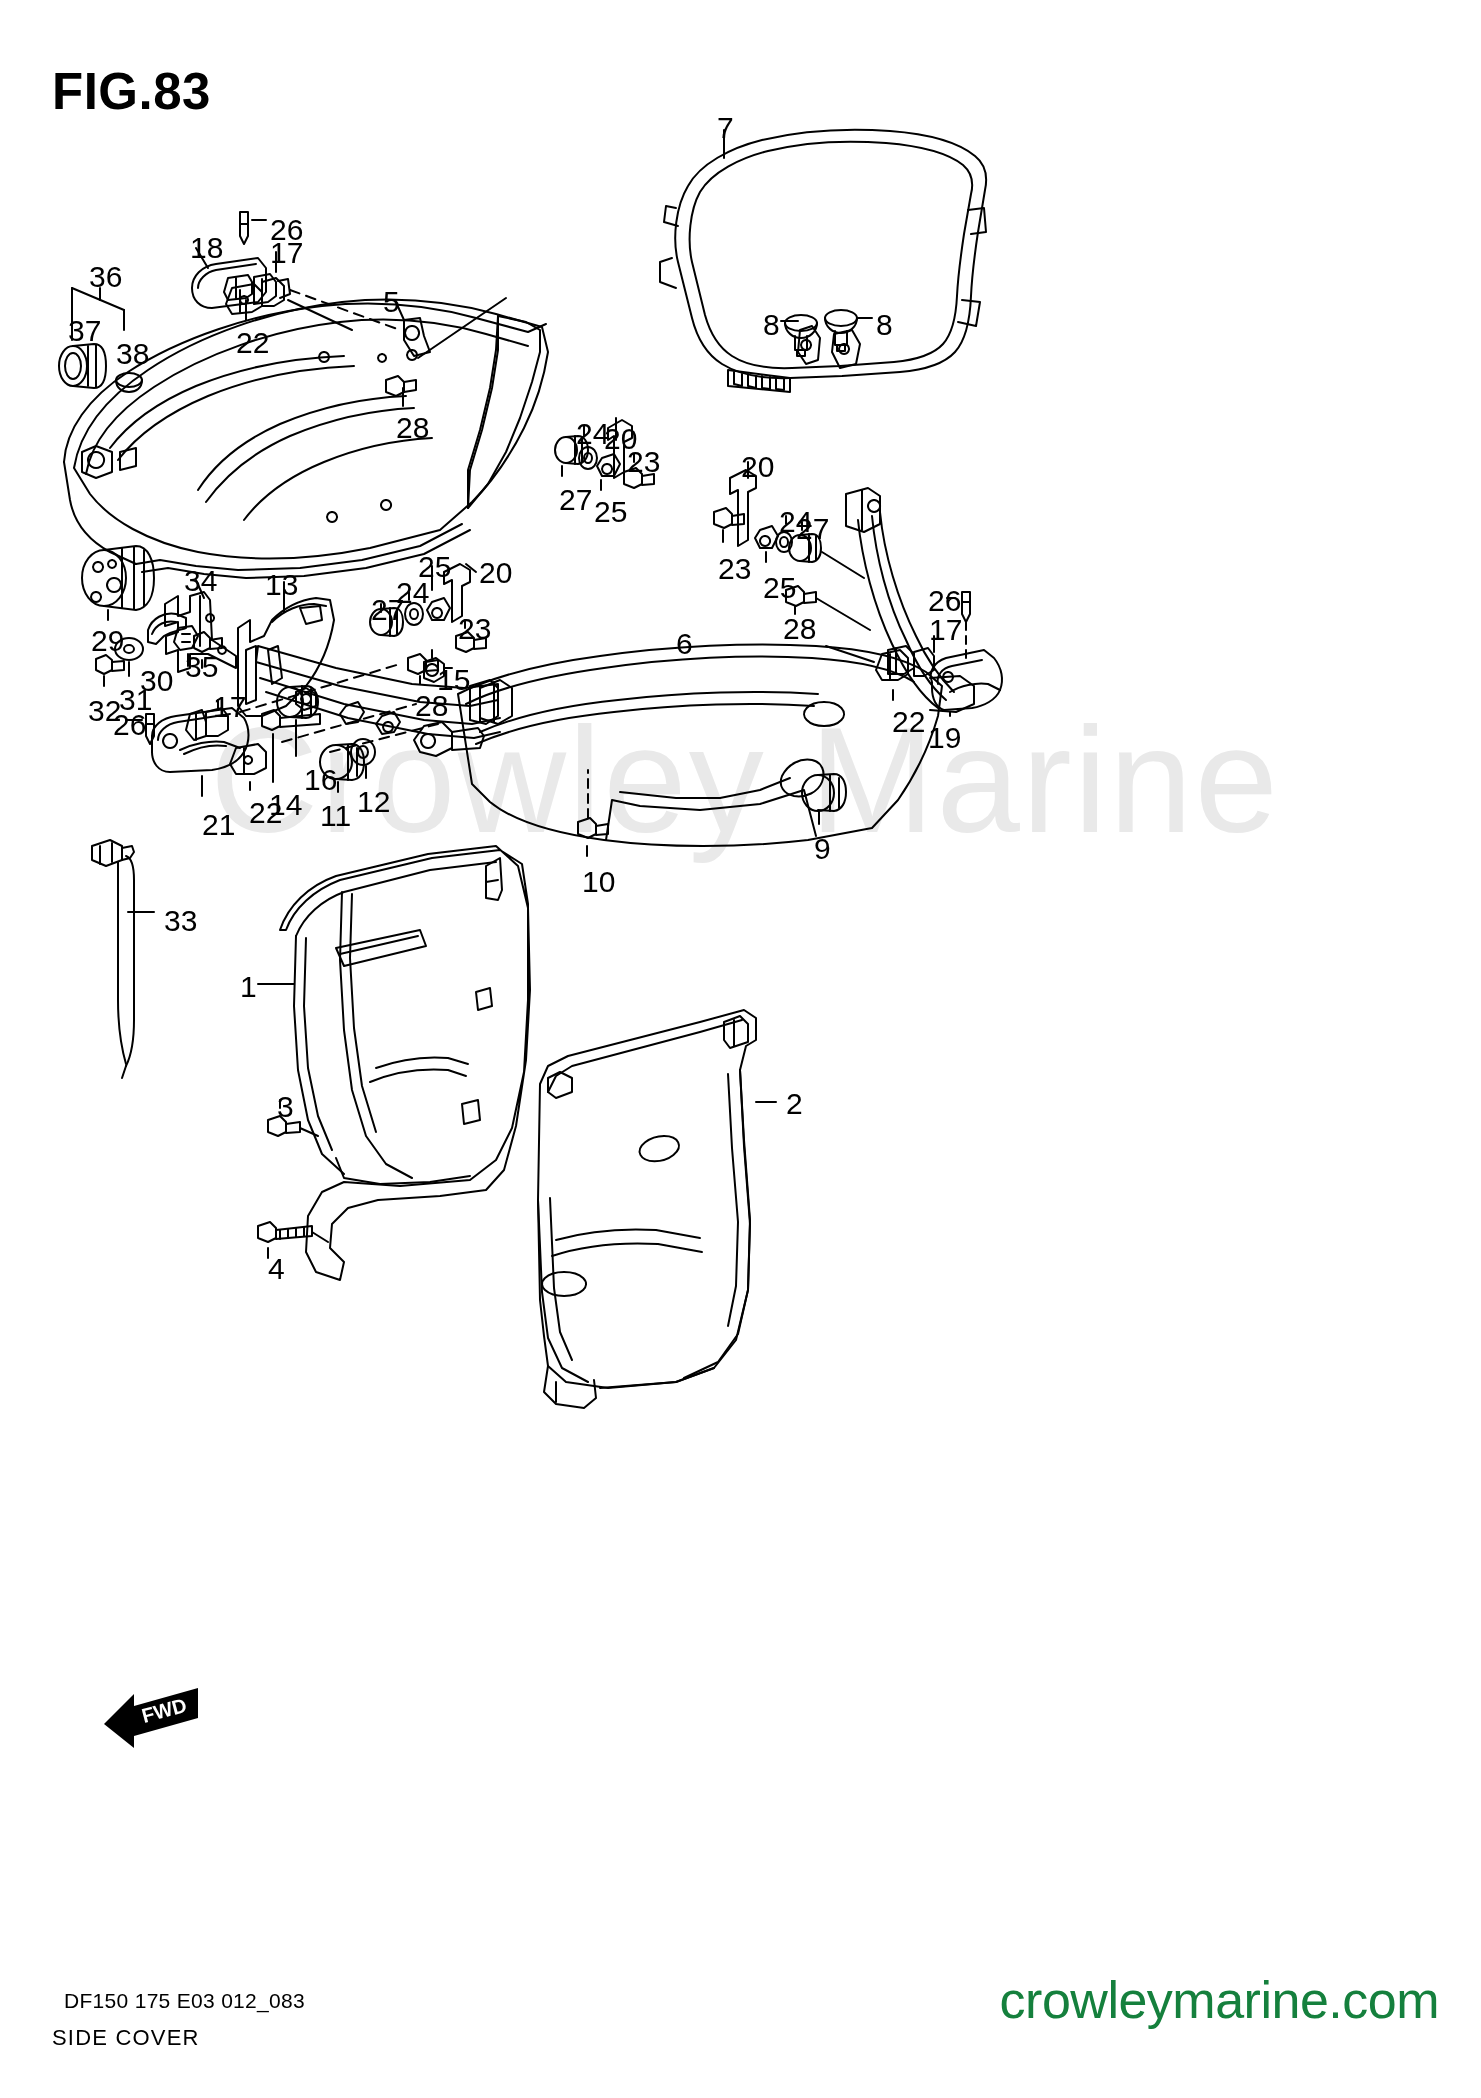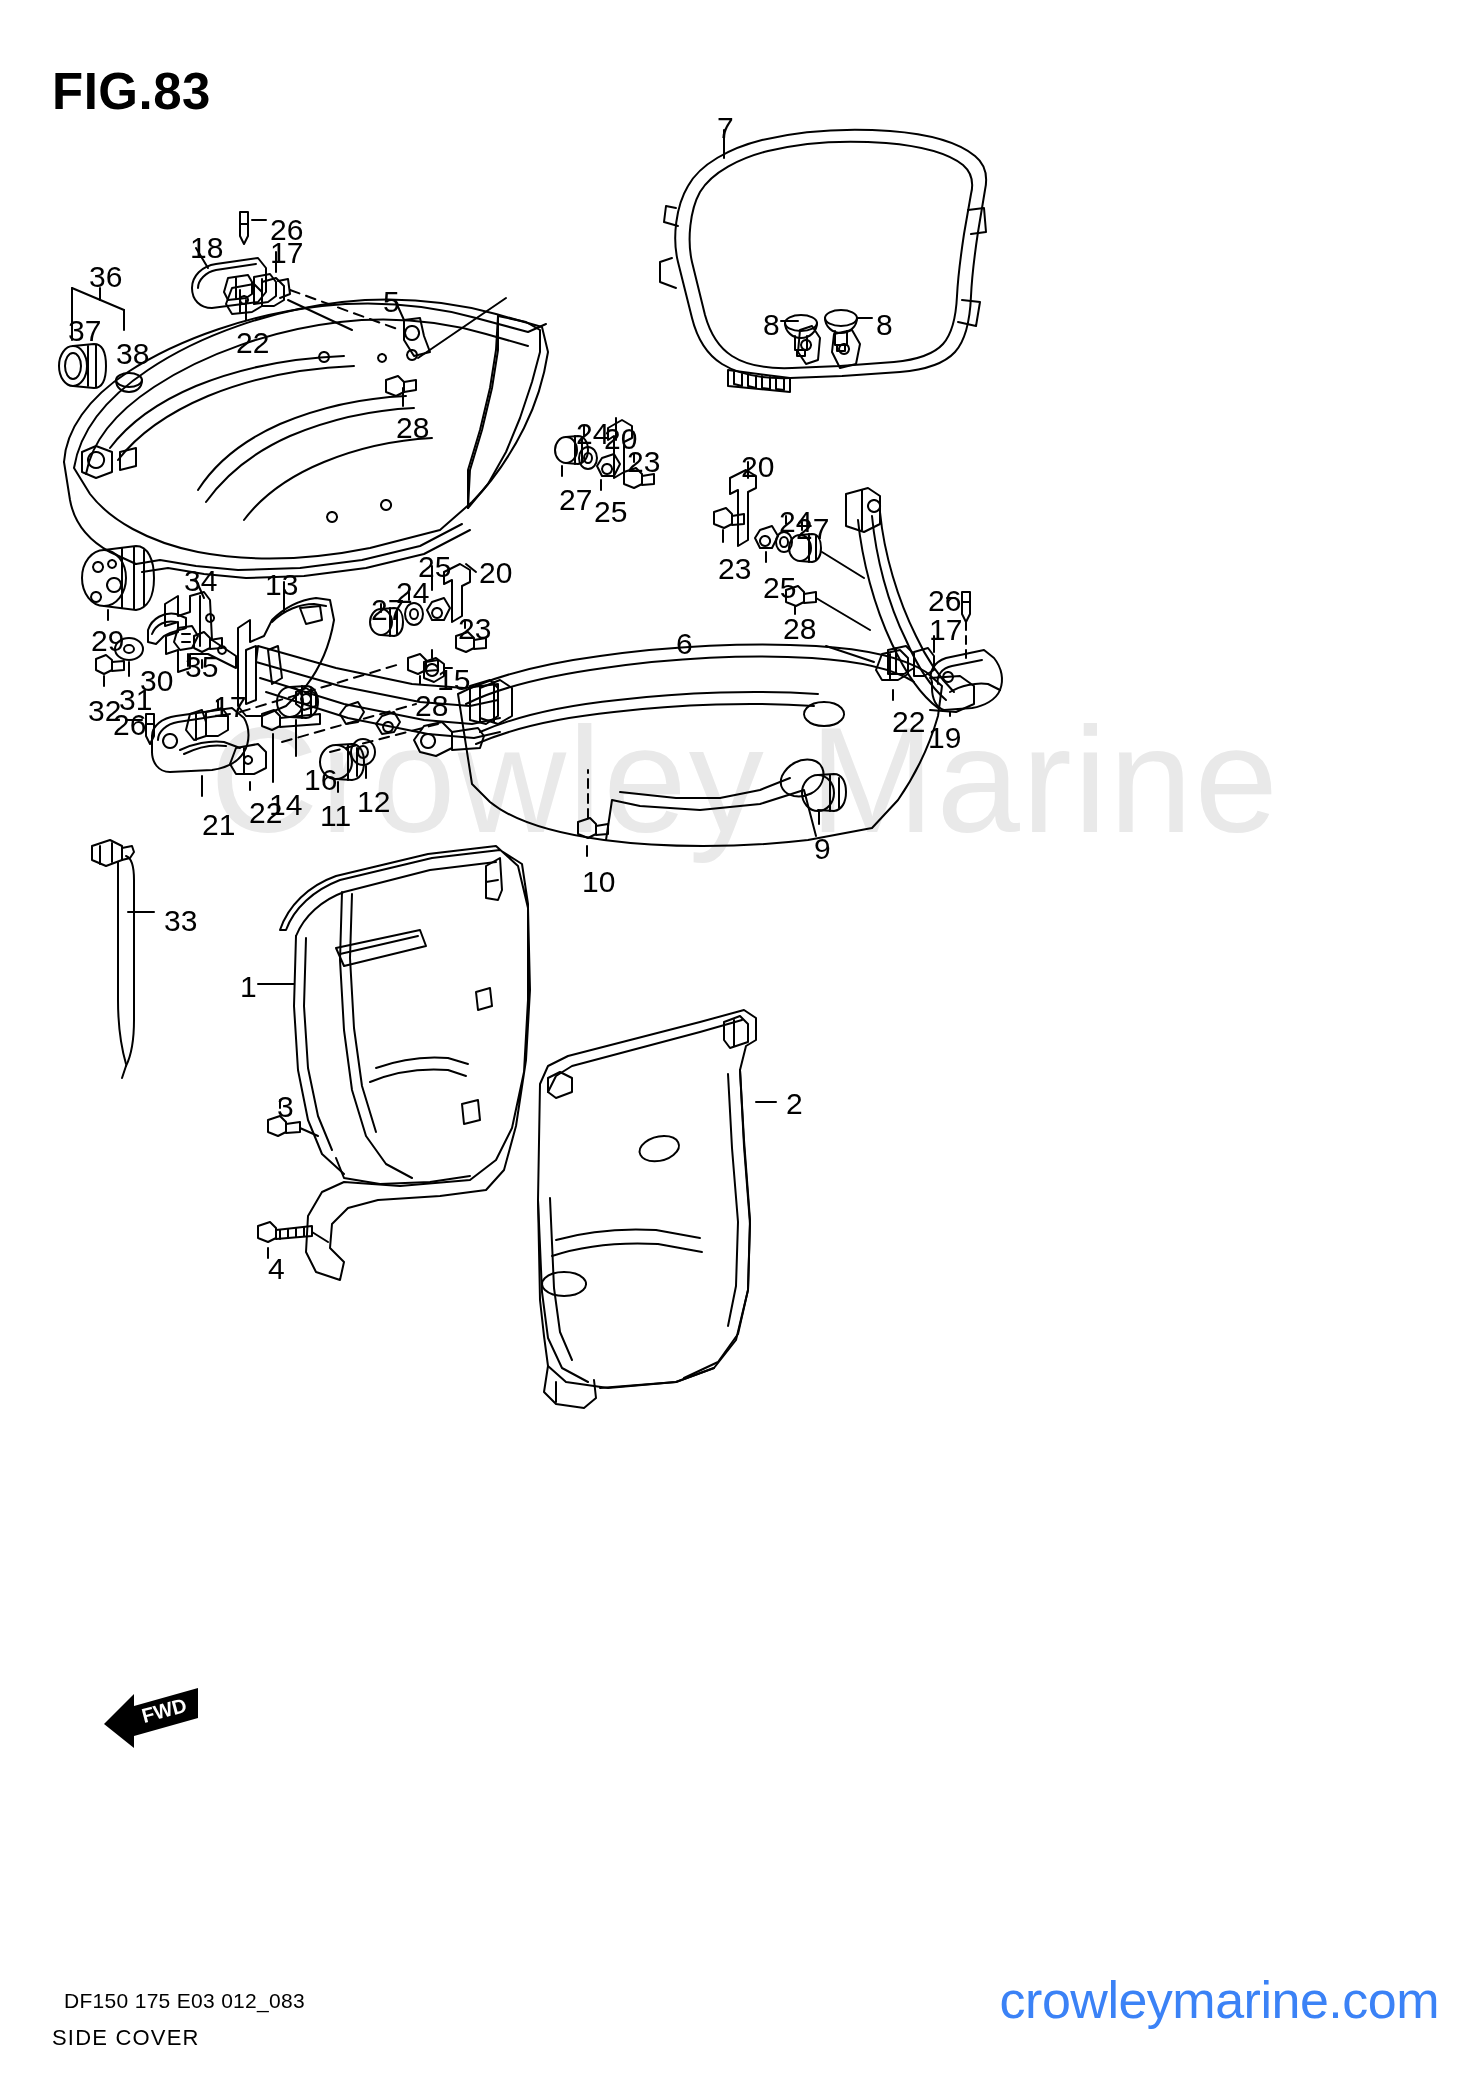--- a/index.html
+++ b/index.html
@@ -5,21 +5,21 @@
   html,body{margin:0;padding:0;background:#ffffff;}
   body{width:1481px;height:2098px;position:relative;overflow:hidden;
        font-family:"Liberation Sans", sans-serif;color:#000;}
   #sheet{position:absolute;left:0;top:0;width:1481px;height:2098px;background:#fff;}
 
   #fig-title{position:absolute;left:52px;top:66px;font-size:51px;font-weight:bold;
              letter-spacing:0.5px;line-height:1;}
 
   #footer-code{position:absolute;left:64px;top:1989px;font-size:21px;letter-spacing:.3px;}
   #footer-name{position:absolute;left:52px;top:2025px;font-size:22px;letter-spacing:1.2px;text-align:right;}
-  #brand{position:absolute;right:42px;top:1970px;font-size:52px;color:#3b82f6;letter-spacing:-.5px;}
+  #brand{position:absolute;right:42px;top:1970px;font-size:52px;color:#15803d;letter-spacing:-.5px;}
 
   #watermark{position:absolute;left:50px;top:690px;width:1390px;height:180px;
              font-size:150px;color:#e9e9e9;font-weight:400;letter-spacing:2px;
              display:flex;align-items:center;justify-content:center;
              user-select:none;pointer-events:none;}
 
   #artboard{position:absolute;left:0;top:0;width:1481px;height:2098px;}
   #artboard svg{position:absolute;left:0;top:0;}
 
   .callout{position:absolute;font-size:30px;line-height:1;white-space:nowrap;}

